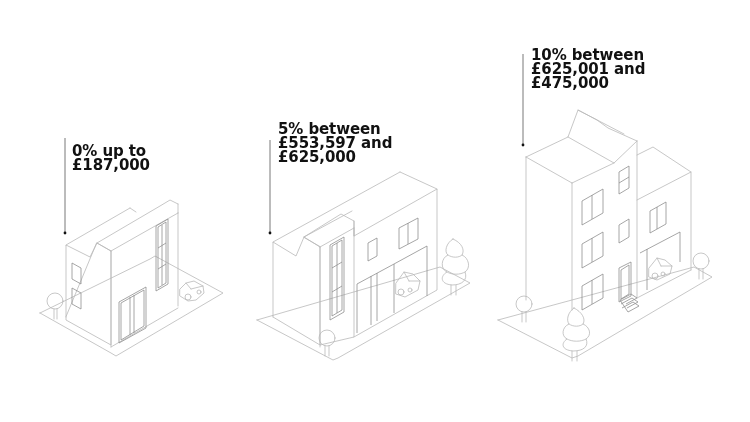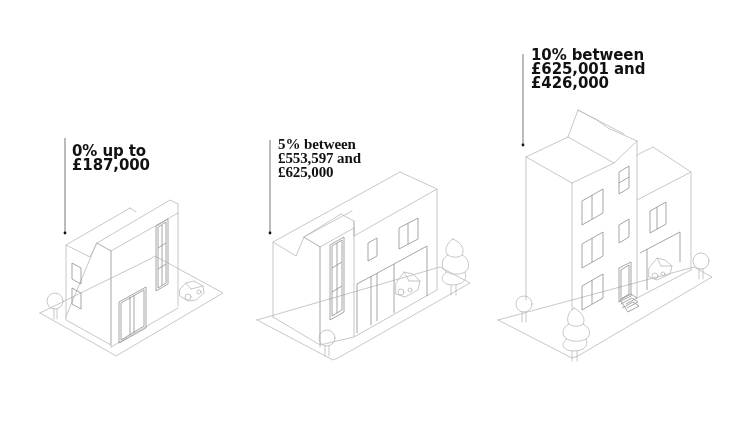--- a/index.html
+++ b/index.html
@@ -17,29 +17,29 @@
   </style>
 </head>
 <body>
 
 <div class="stage">
 
   <div class="label" style="left:72px; top:144px;">
     <span>0% up to</span>
     <span>£187,000</span>
   </div>
-  <div class="label" style="left:278px; top:137px;font-family:Liberation Serif, serif;">
+  <div class="label" style="left:278px; top:122px;">
     <span>5% between</span>
     <span>£553,597 and</span>
     <span>£625,000</span>
   </div>
   <div class="label" style="left:531px; top:48px;">
     <span>10% between</span>
     <span>£625,001 and</span>
-    <span>£426,000</span>
+    <span>£475,000</span>
   </div>
 
   <svg class="art" width="750" height="422" viewBox="0 0 750 422" xmlns="http://www.w3.org/2000/svg">
 
     <g>
 
       <line class="pointer" x1="65" y1="138" x2="65" y2="232"></line>
       <circle class="dot" cx="65" cy="233" r="1.4"></circle>
 
       <polygon class="ln" points="40,313 111,353 116,356 223,293 155,256 150,259 40,313"></polygon>

